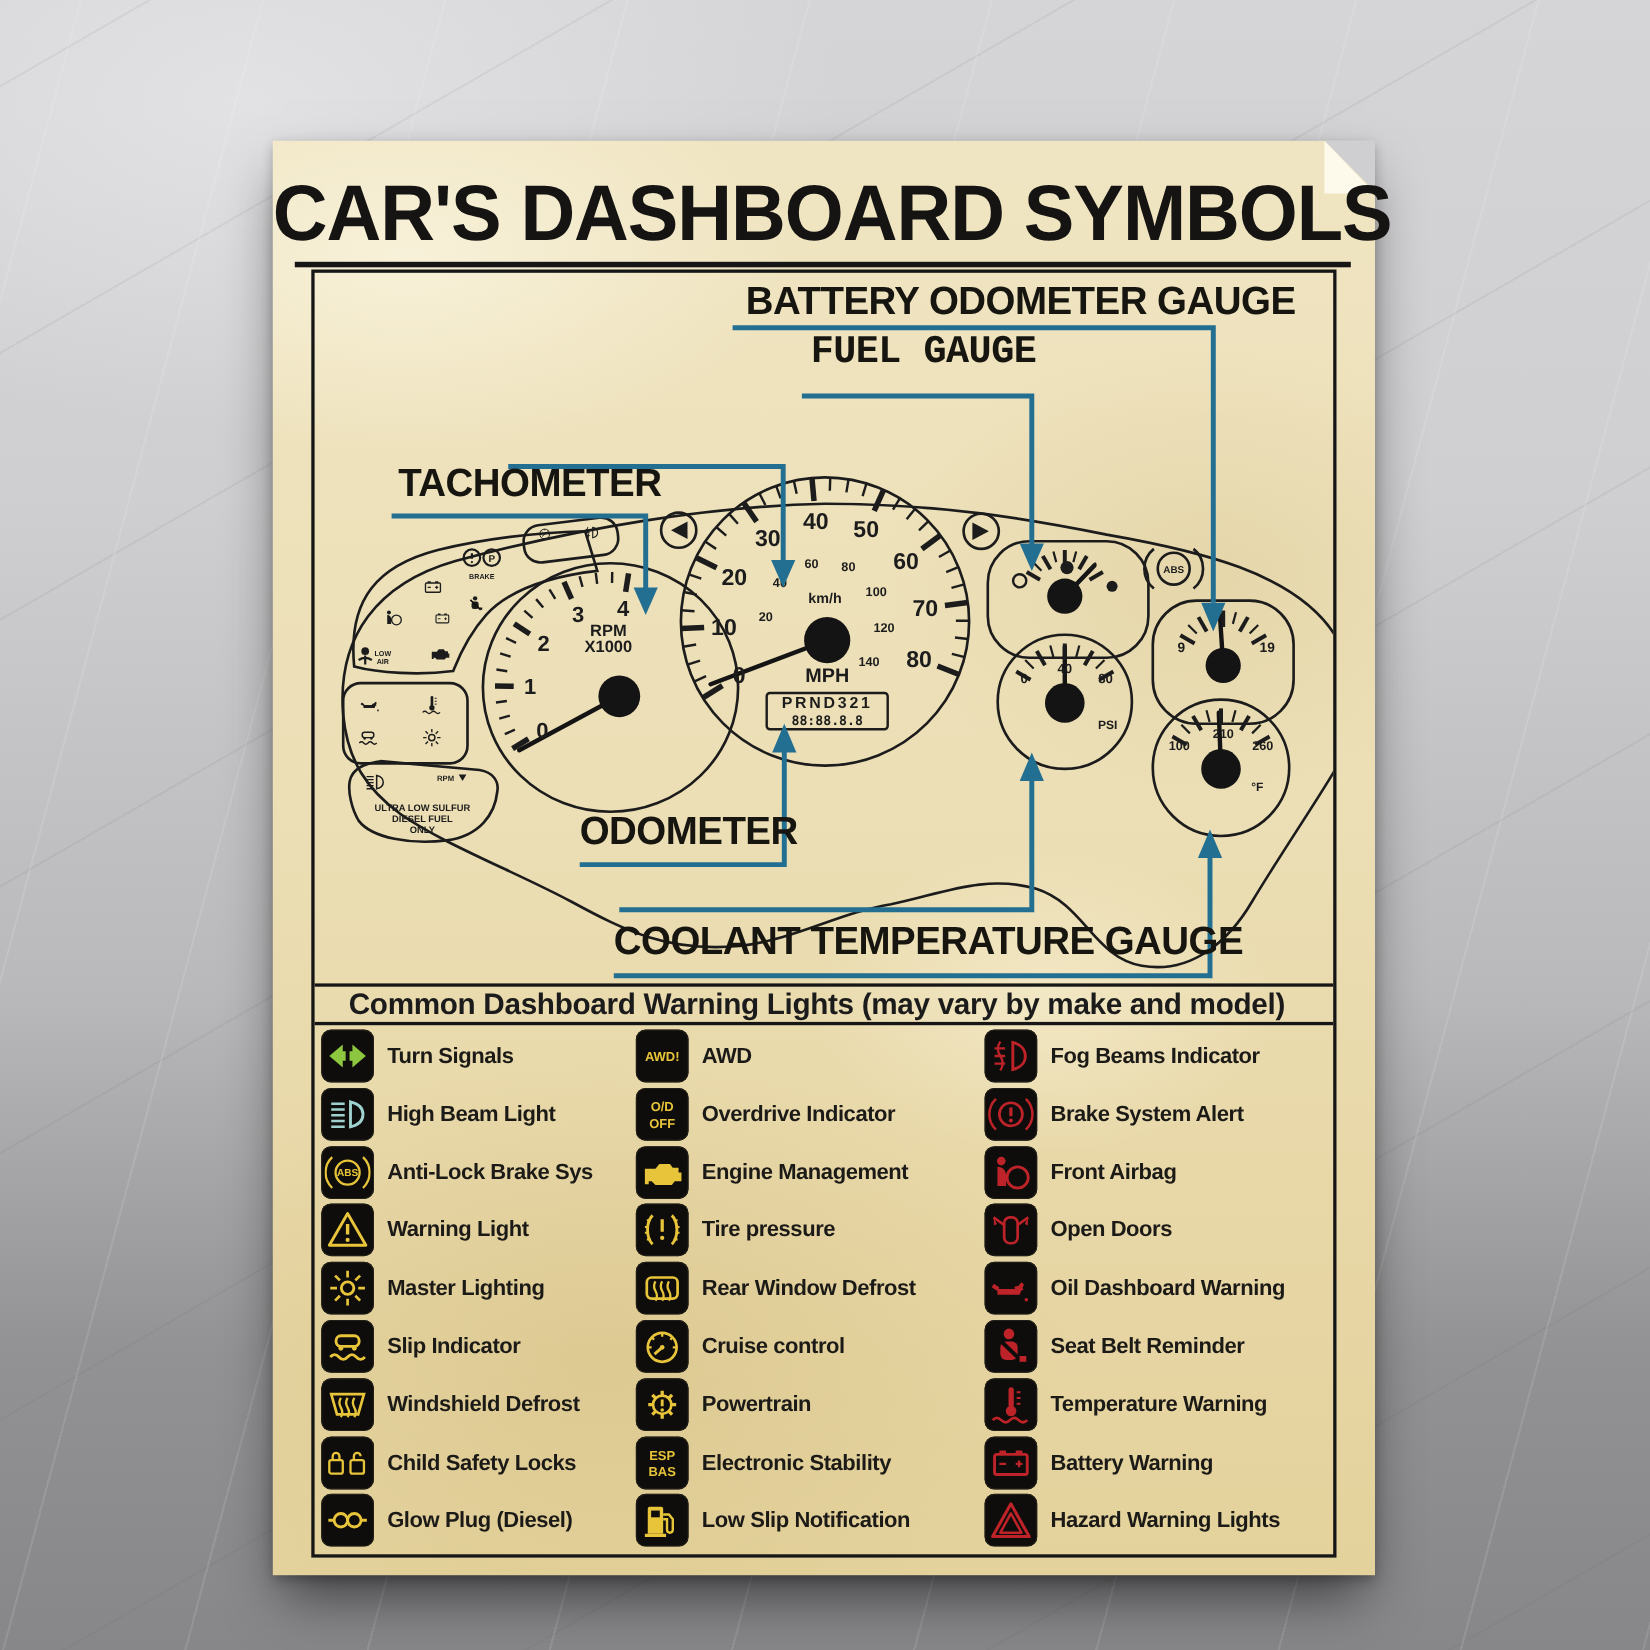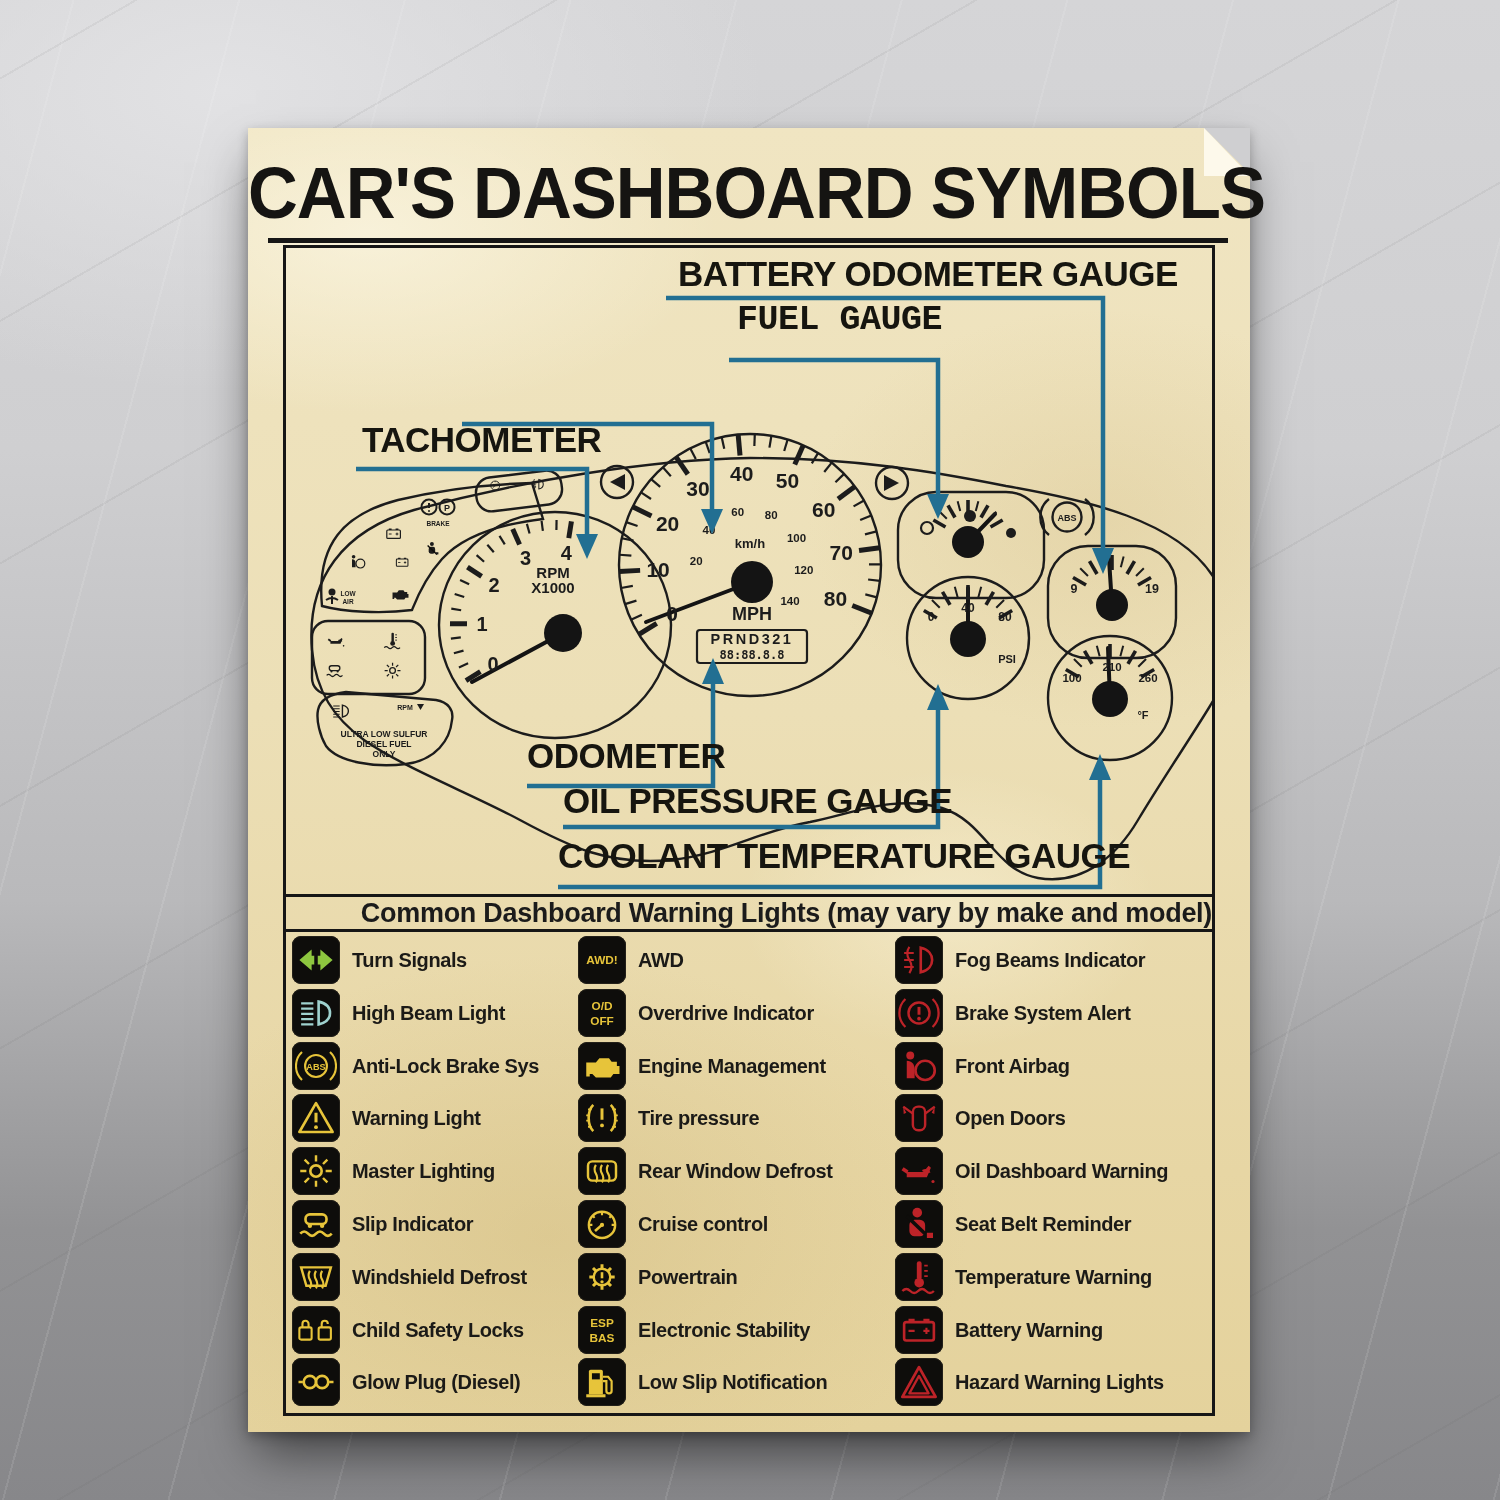--- a/index.html
+++ b/index.html
@@ -22,21 +22,21 @@
     border-top:46px solid #cfcfd1;border-left:46px solid transparent;}
   .fold2{position:absolute;top:0;right:0;width:0;height:0;
     border-bottom:48px solid rgba(255,253,242,.85);border-right:46px solid transparent;transform:translateY(0px);}
   .title{position:absolute;top:26px;left:0;right:0;text-align:center;
     font-size:69px;font-weight:bold;letter-spacing:-1px;color:#151412;
     transform:scaleY(1.04);white-space:nowrap;}
   .title-rule{position:absolute;top:110px;left:20px;right:22px;height:5px;background:#161616;}
   .frame{position:absolute;left:35px;top:117px;width:926px;height:1165px;border:3px solid #161616;}
   .diagram{position:relative;height:646px;}
   .rule{height:3px;background:#161616;}
-  .band{height:32px;display:flex;align-items:center;justify-content:flex-end;}
+  .band{height:32px;display:flex;align-items:center;justify-content:flex-start;padding-left:31px;}
   .band-text{font-size:27px;font-weight:bold;color:#1b1b1b;letter-spacing:-0.3px;}
   .grid{position:relative;height:478px;}
   .callout{position:absolute;font-size:35px;font-weight:bold;letter-spacing:-0.5px;
     color:#16150f;white-space:nowrap;line-height:36px;transform:scaleY(1.02);}
   .c-battery{left:392px;top:8px;}
   .c-fuel{left:451px;top:54px;font-family:Liberation Mono, monospace;}
   .c-speedometer{left:182px;top:133px;}
   .c-tachometer{left:76px;top:174px;}
   .c-odometer{left:241px;top:490px;}
   .c-oil{left:277px;top:535px;}
@@ -342,21 +342,20 @@
             <path d="M427 410 L416 436 H438 Z"></path>
             <path d="M652 436 L641 462 H663 Z"></path>
             <path d="M814 506 L803 532 H825 Z"></path>
           </g>
         </svg>
 
         <div class="callout c-battery">BATTERY ODOMETER GAUGE</div>
         <div class="callout c-fuel">FUEL GAUGE</div>
         <div class="callout c-tachometer">TACHOMETER</div>
         <div class="callout c-odometer">ODOMETER</div>
-        <div class="callout c-oil">OIL PRESSURE GAUGE</div>
         <div class="callout c-coolant">COOLANT TEMPERATURE GAUGE</div>
       </div>
 
       <div class="rule"></div>
       <div class="band">
         <span class="band-text">Common Dashboard Warning Lights (may vary by make and model)</span>
       </div>
       <div class="rule"></div>
 
       <div class="grid" id="wgrid">

